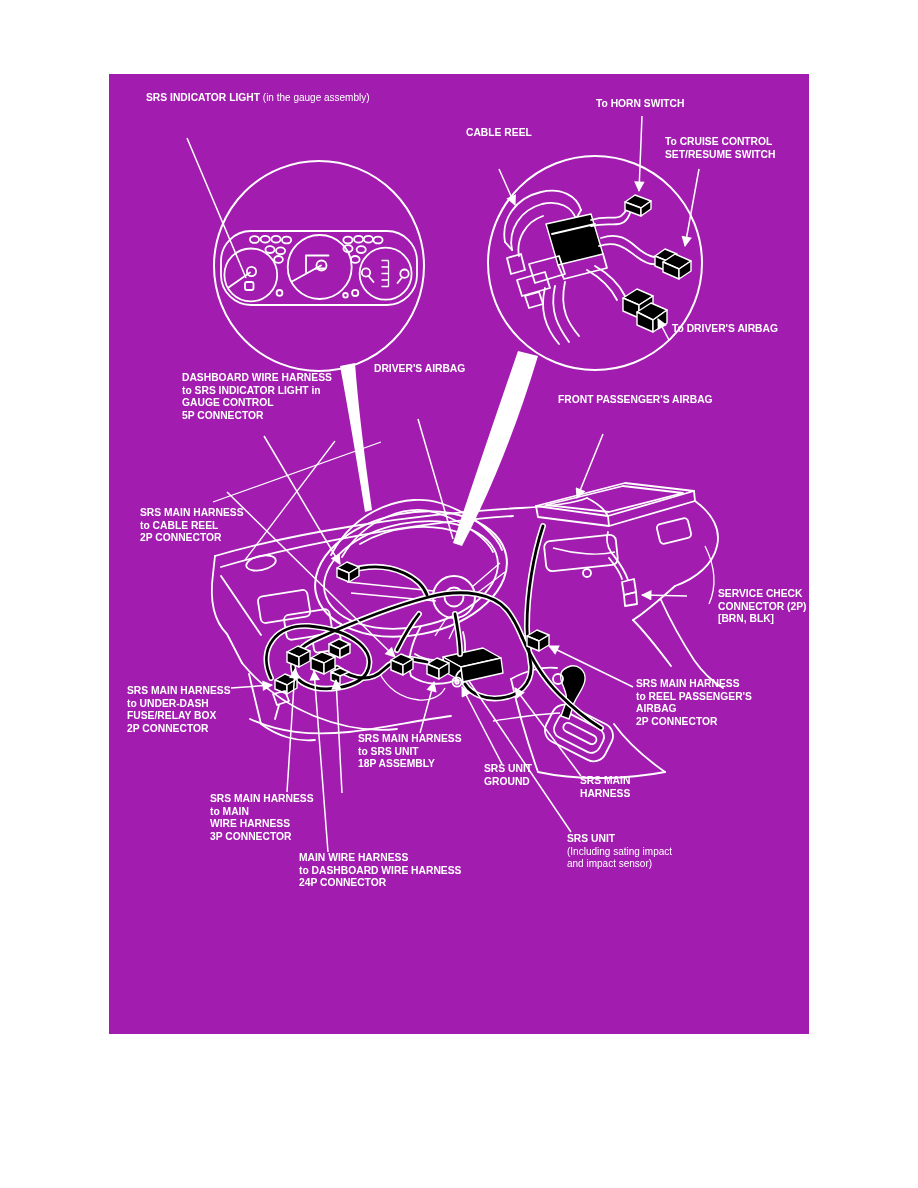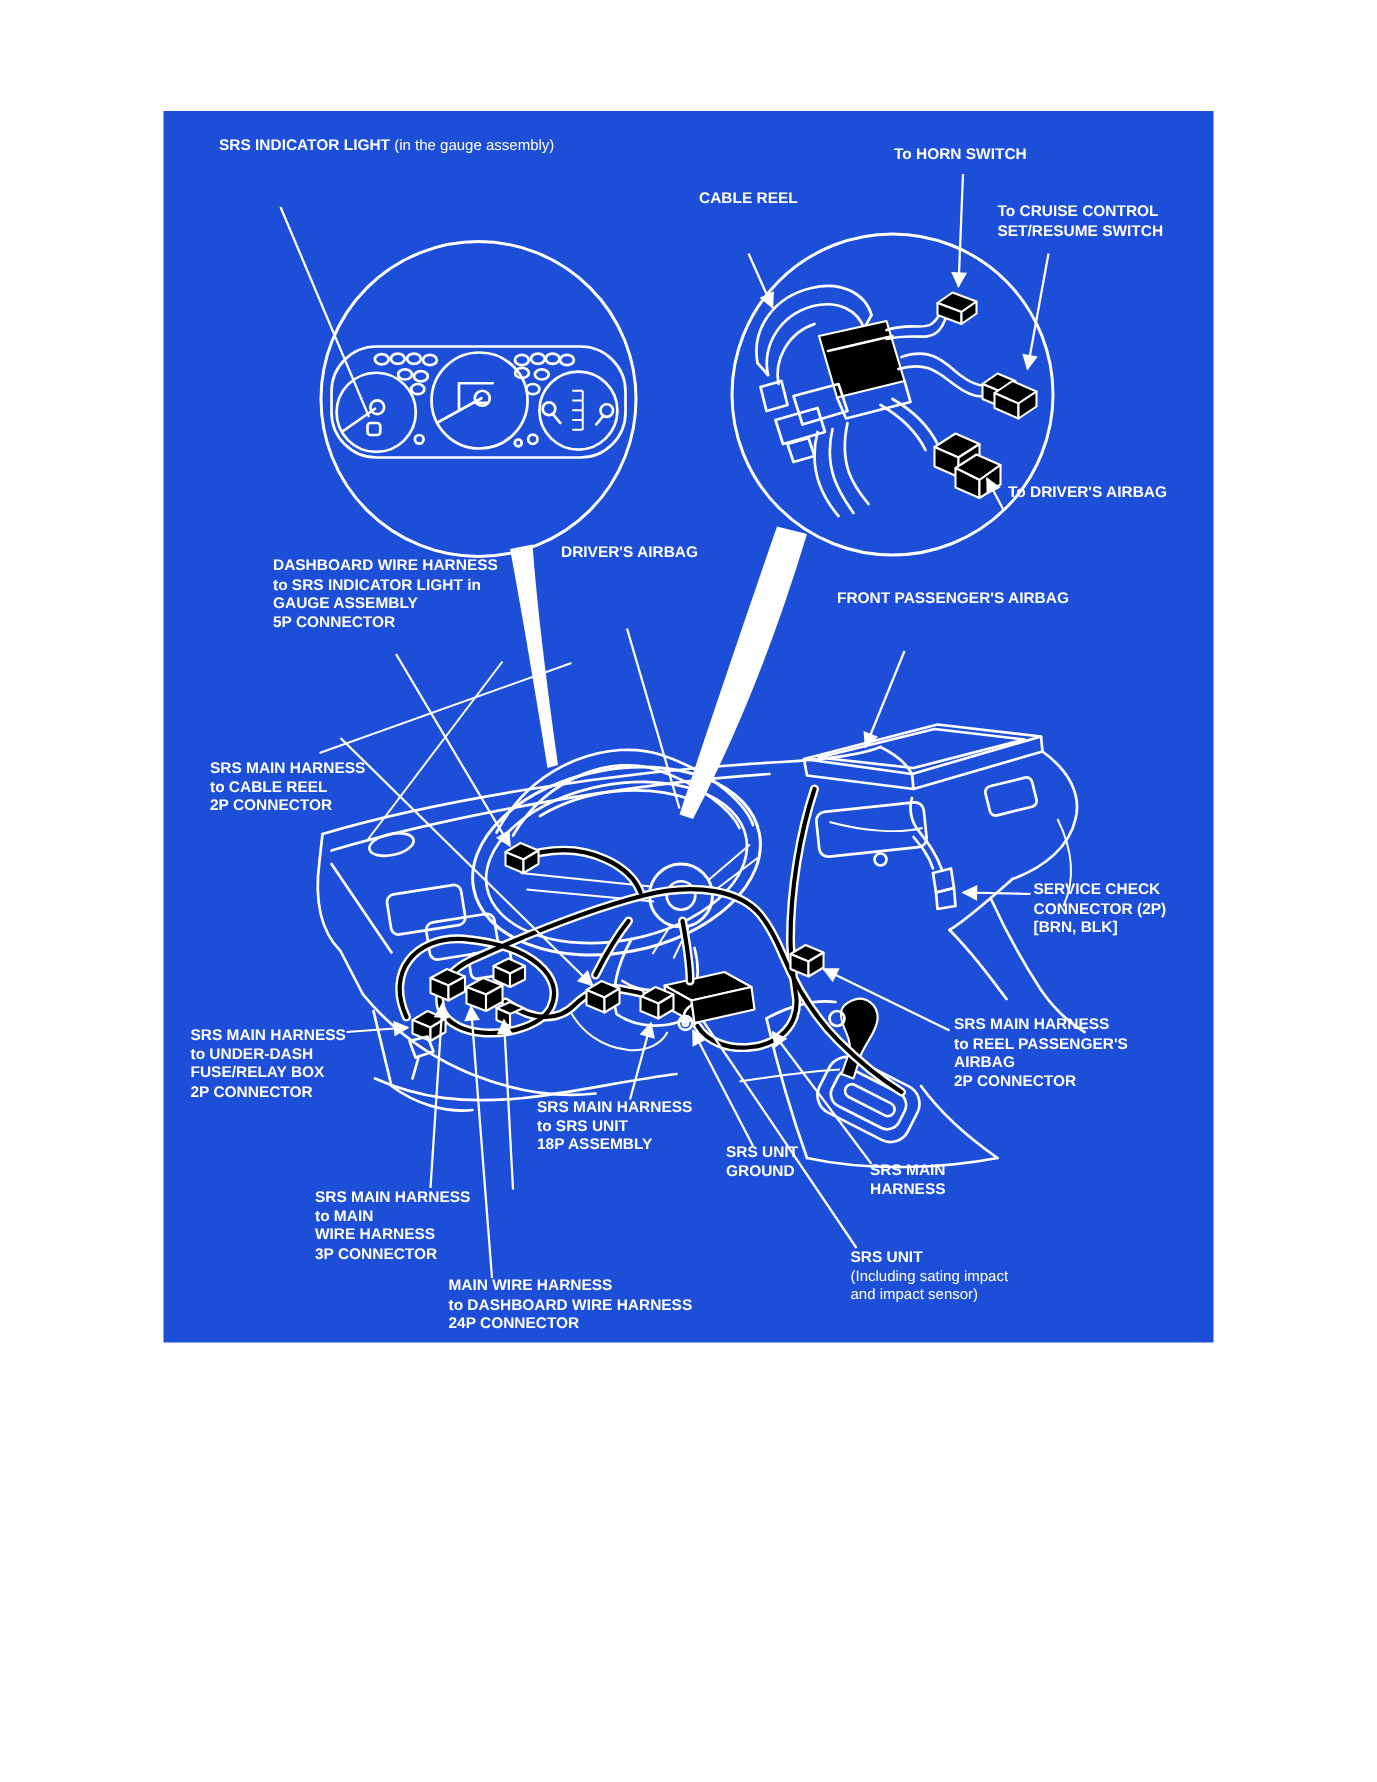--- a/index.html
+++ b/index.html
@@ -1,18 +1,18 @@
 <!DOCTYPE html>
 <html><head>
 <meta charset="utf-8">
 <style>
   html,body{margin:0;padding:0;}
   body{width:918px;height:1188px;background:#ffffff;position:relative;overflow:hidden;
        font-family:"Liberation Sans",sans-serif;}
-  #panel{position:absolute;left:109px;top:74px;width:700px;height:821px;background:#1d4ed8;}
+  #panel{position:absolute;left:109px;top:74px;width:700px;height:960px;background:#a21caf;}
   #art{position:absolute;left:0;top:0;width:700px;height:821px;}
   .lbl{position:absolute;color:#ffffff;font-weight:700;font-size:10.3px;line-height:12.6px;
        white-space:nowrap;letter-spacing:0;}
   .lbl .pn{font-weight:400;font-size:10px;}
 </style>
 </head>
 <body>
 
 <div id="panel">
 
@@ -329,38 +329,38 @@
       <div>DRIVER'S AIRBAG</div>
     </div>
 
 <div class="lbl" style="left:449px;top:320px">
       <div>FRONT PASSENGER'S AIRBAG</div>
     </div>
 
 <div class="lbl" style="left:73px;top:298px">
   <div>DASHBOARD WIRE HARNESS</div>
   <div>to SRS INDICATOR LIGHT in</div>
-  <div>GAUGE ASSEMBLY</div>
+  <div>GAUGE CONTROL</div>
   <div>5P CONNECTOR</div>
 </div>
 
 <div class="lbl" style="left:31px;top:433px">
   <div>SRS MAIN HARNESS</div>
   <div>to CABLE REEL</div>
   <div>2P CONNECTOR</div>
 </div>
 
 <div class="lbl" style="left:18px;top:611px">
   <div>SRS MAIN HARNESS</div>
   <div>to UNDER-DASH</div>
   <div>FUSE/RELAY BOX</div>
   <div>2P CONNECTOR</div>
 </div>
 
-<div class="lbl" style="left:580px;top:514px">
+<div class="lbl" style="left:609px;top:514px">
   <div>SERVICE CHECK</div>
   <div>CONNECTOR (2P)</div>
   <div>[BRN, BLK]</div>
 </div>
 
 <div class="lbl" style="left:527px;top:604px">
   <div>SRS MAIN HARNESS</div>
   <div>to REEL PASSENGER'S</div>
   <div>AIRBAG</div>
   <div>2P CONNECTOR</div>

